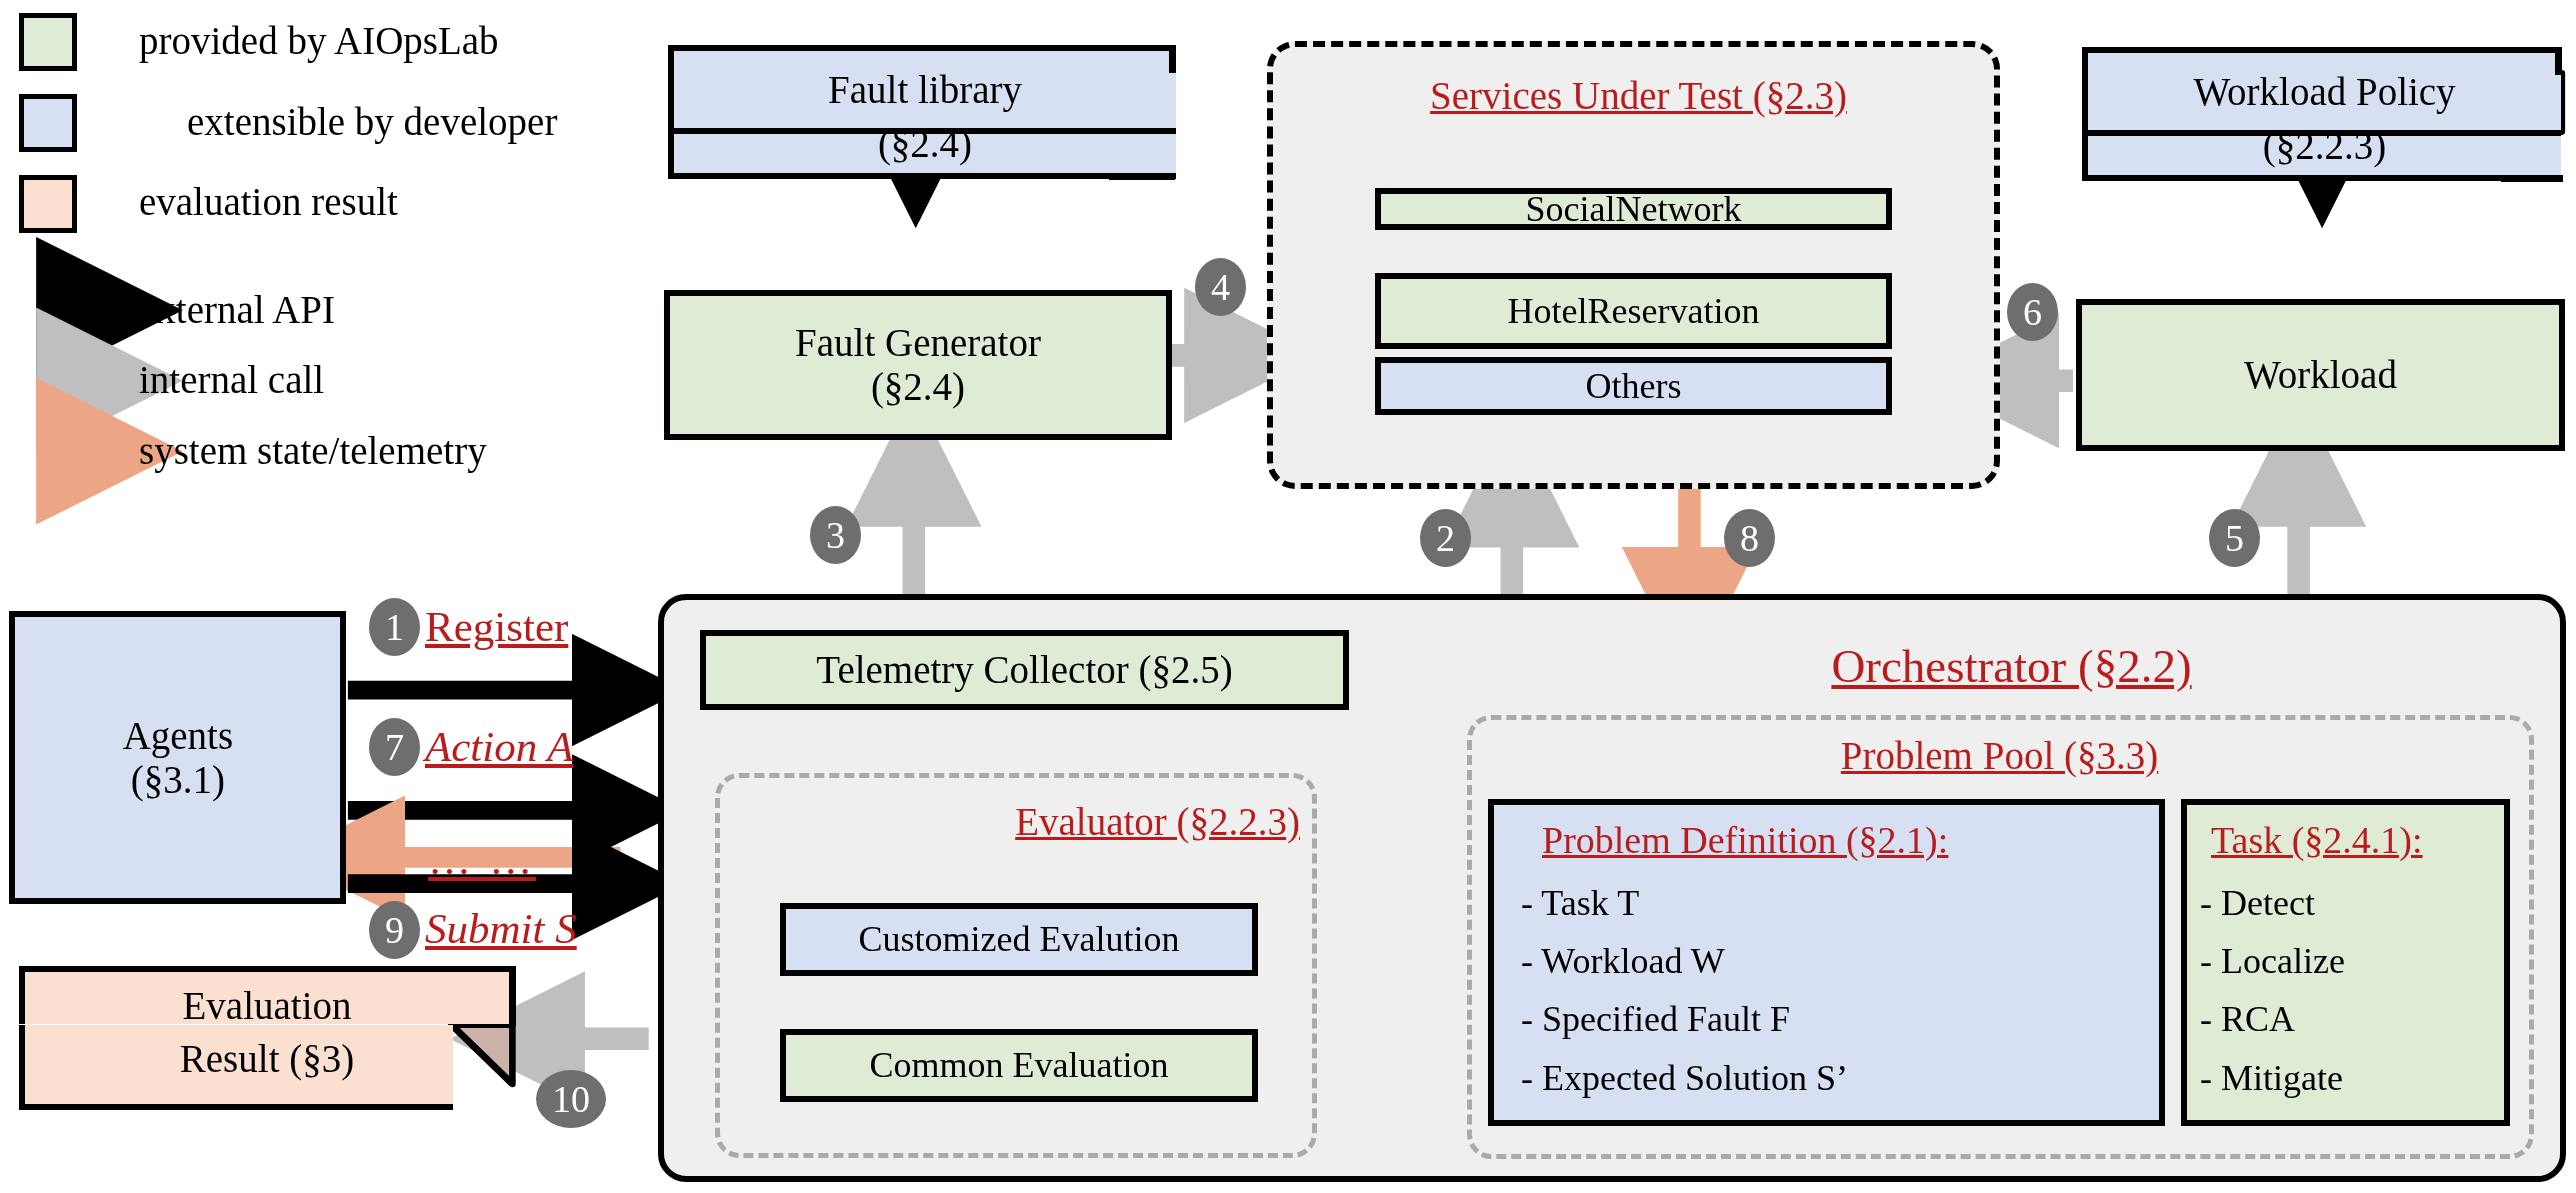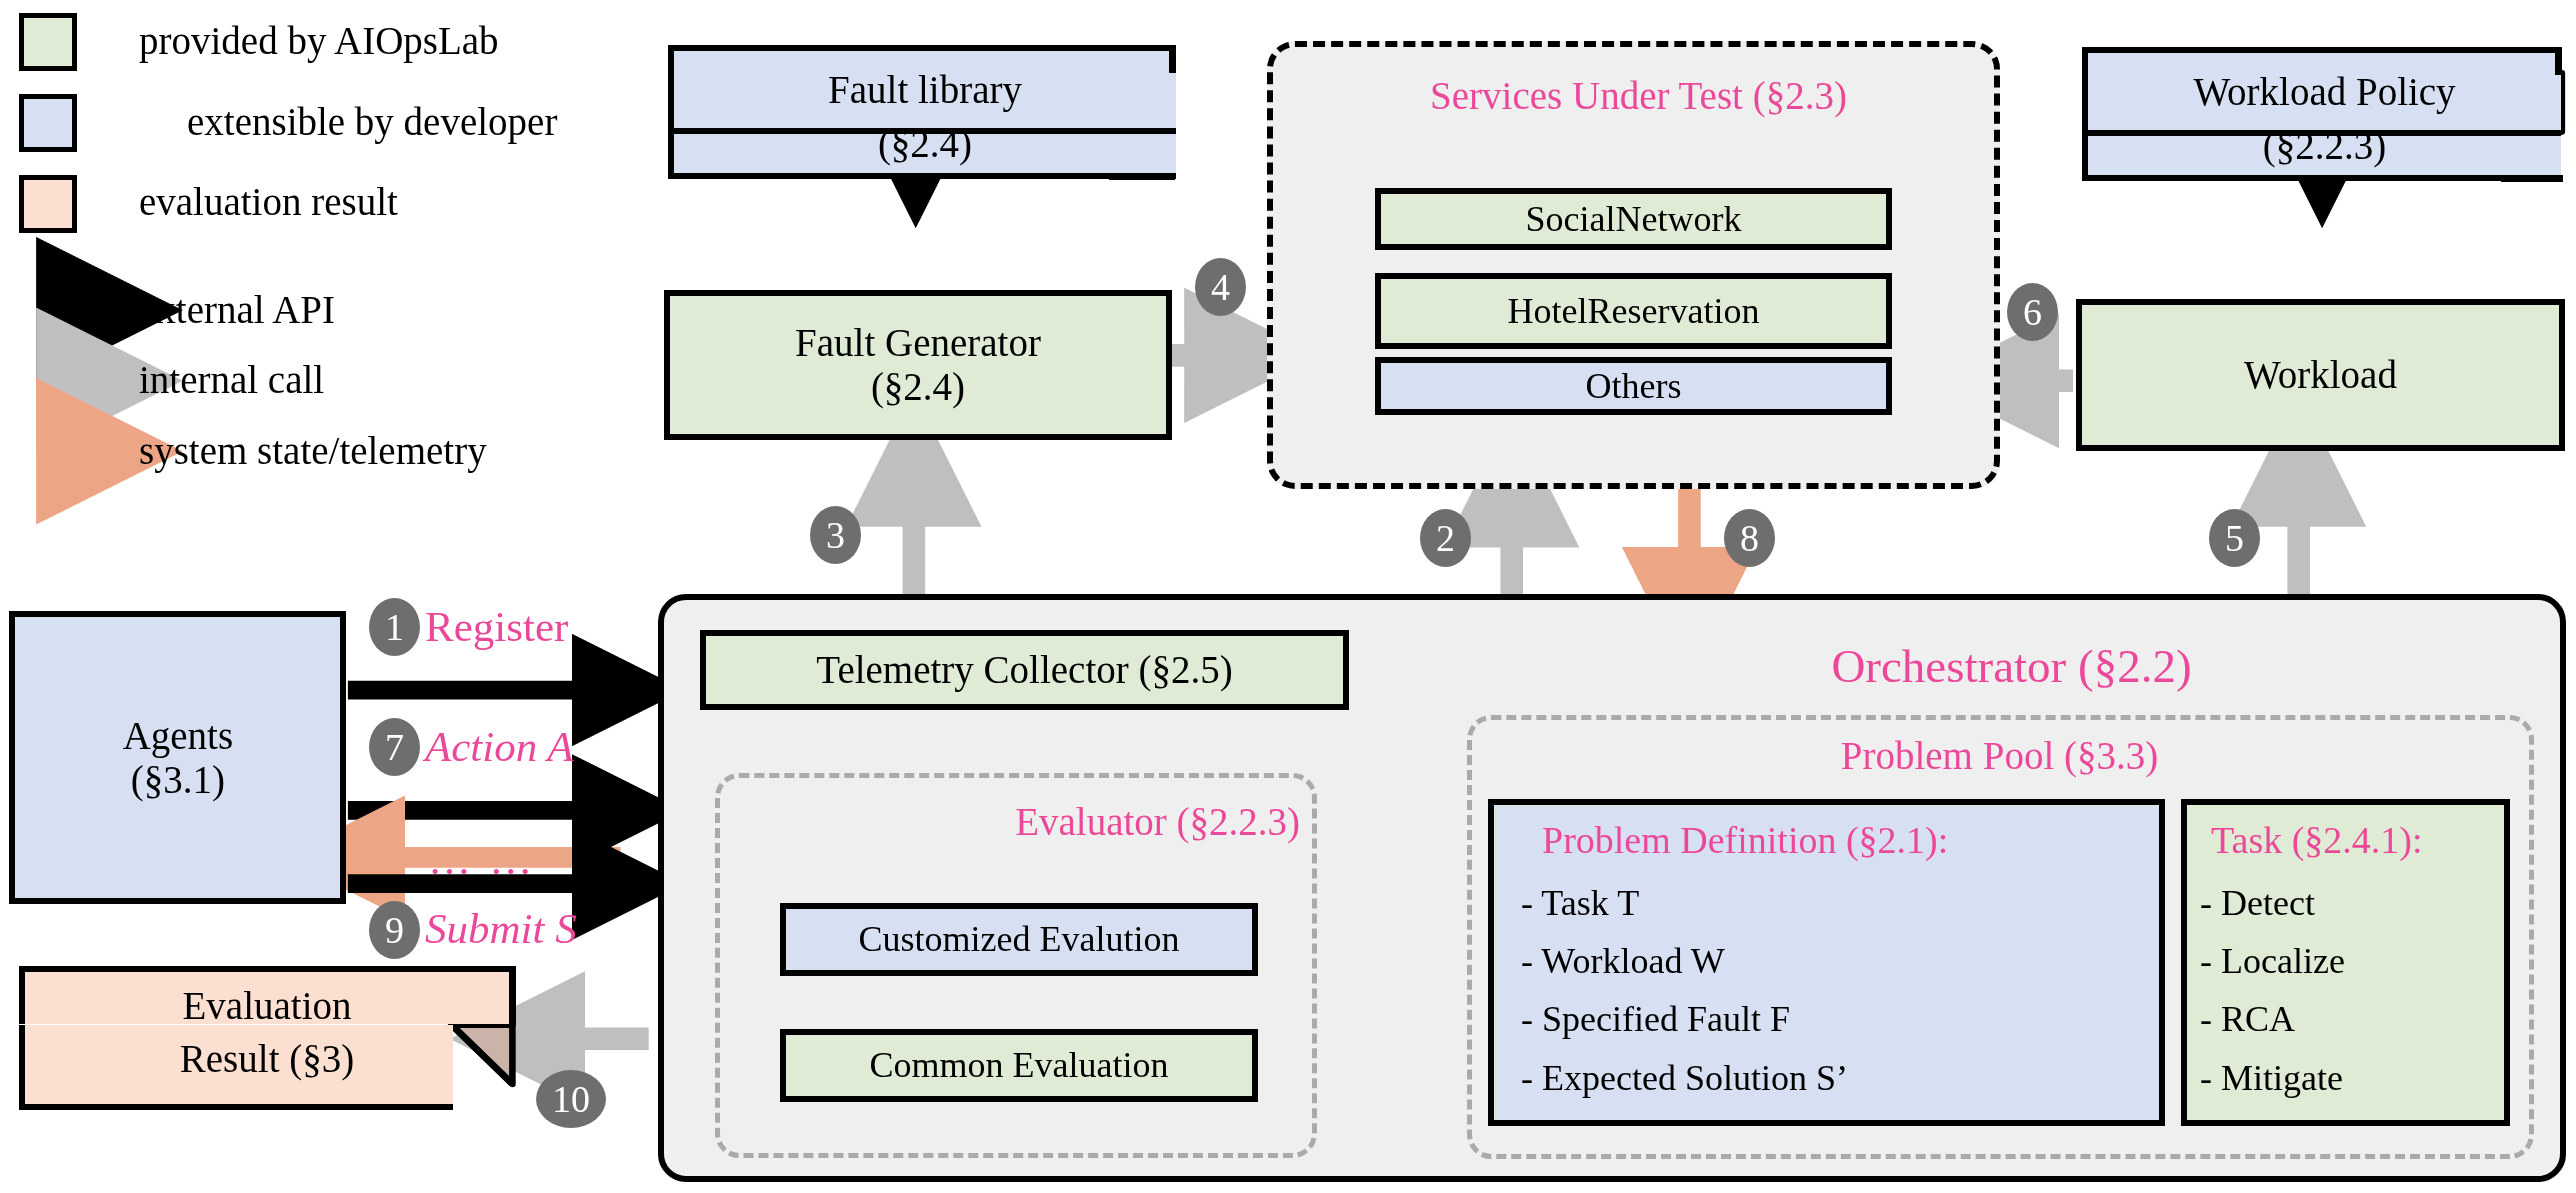--- a/index.html
+++ b/index.html
@@ -31,21 +31,21 @@
   .dashed-gray{
     position:absolute;box-sizing:border-box;
     border:5.6px dashed #aaaaaa;border-radius:24.4px;background:transparent;
   }
 
   
   .legend-swatch{position:absolute;width:58px;height:58px;border:5.6px solid #000;box-sizing:border-box;}
   .legend-text{position:absolute;font-size:39px;color:#000;white-space:nowrap;line-height:1;}
 
   
-  .t{position:absolute;color:#ec4899;white-space:nowrap;}
+  .t{position:absolute;color:#b91c1c;white-space:nowrap;text-decoration:underline;}
   .title-lg{font-size:39px;}
   .title-md{font-size:39px;}
   .title-sm{font-size:36px;}
   .listline{position:absolute;font-size:36px;color:#000;white-space:nowrap;}
   .ital{font-style:italic;}
 
   
   .badge{
     position:absolute;width:51px;height:58px;border-radius:50%;
     background:#6e6e6e;color:#fff;display:flex;align-items:center;justify-content:center;
@@ -174,21 +174,21 @@
   <div class="abs" style="left:1169px;top:45px;width:6.6px;height:28px;background:#000;"></div>
   <div class="abs" style="left:1109px;top:173px;width:66px;height:6.6px;background:#000;"></div>
 
   <div class="box green" style="left:664px;top:290px;width:508px;height:150px;">
     <span class="title-lg boxlabel">Fault Generator</span>
     <span class="title-lg boxlabel">(§2.4)</span>
   </div>
 
   <div class="dashed-black" style="left:1267px;top:41px;width:733px;height:448px;"></div>
   <div class="t title-lg" style="left:1314px;top:73px;width:649px;text-align:center;">Services Under Test (§2.3)</div>
-  <div class="box green" style="left:1375px;top:188px;width:517px;height:62px;">
+  <div class="box green" style="left:1375px;top:188px;width:517px;height:42px;">
     <span class="title-sm boxlabel">SocialNetwork</span>
   </div>
   <div class="box green" style="left:1375px;top:273px;width:517px;height:76px;">
     <span class="title-sm boxlabel">HotelReservation</span>
   </div>
   <div class="box blue" style="left:1375px;top:357px;width:517px;height:58px;">
     <span class="title-sm boxlabel">Others</span>
   </div>
 
   <div class="box blue" style="left:2082px;top:47px;width:479px;height:89px;border-right:none;">

